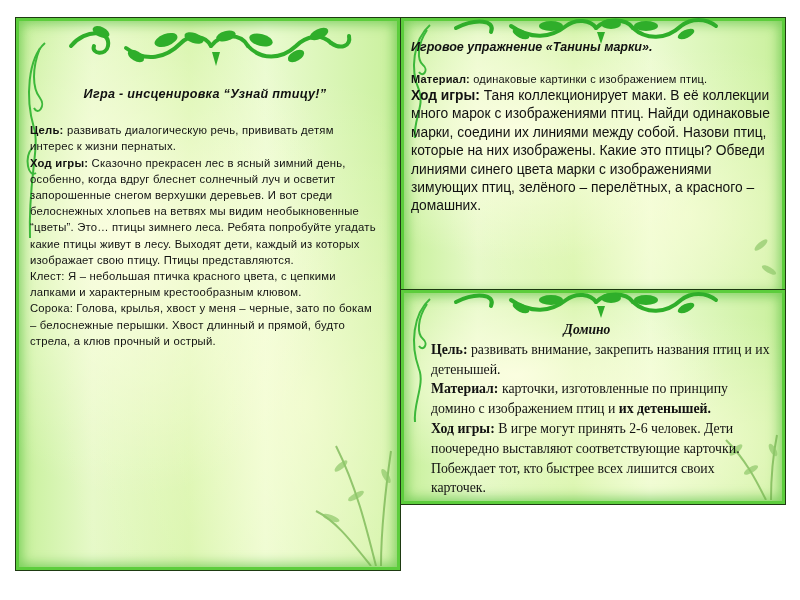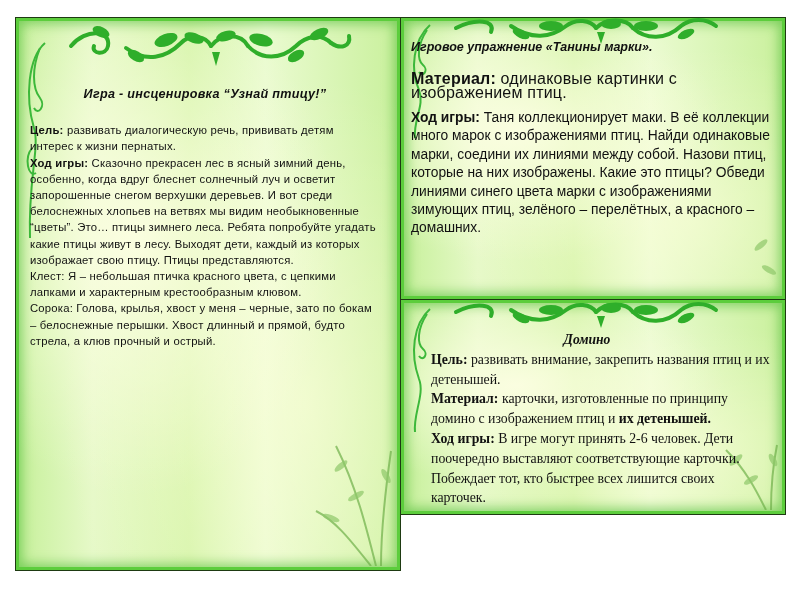--- a/index.html
+++ b/index.html
@@ -11,38 +11,38 @@
     border: 1px solid #1e3a12;
     background:
       radial-gradient(ellipse at 30% 40%, rgba(255,255,230,0.85) 0%, rgba(255,255,230,0) 55%),
       radial-gradient(ellipse at 75% 70%, rgba(255,255,220,0.55) 0%, rgba(255,255,220,0) 60%),
       linear-gradient(90deg, #c6f09a 0%, #e6f9c8 20%, #d4f4a8 45%, #eafbd0 65%, #c9f09c 100%);
     box-shadow: inset 0 0 0 3px #5ccd3c, inset 0 0 12px 6px rgba(60,180,40,0.55);
     overflow: hidden;
   }
   .panel-left  { left: 15px;  top: 17px;  width: 386px; height: 554px; }
   .panel-tr    { left: 400px; top: 17px;  width: 386px; height: 283px; }
-  .panel-br    { left: 400px; top: 299px; width: 386px; height: 216px; }
+  .panel-br    { left: 400px; top: 289px; width: 386px; height: 216px; }
 
   .ornament { position: absolute; left: 0; top: 0; pointer-events: none; }
   .vine-side { position: absolute; left: 4px; pointer-events: none; }
   .grass { position: absolute; right: 4px; bottom: 4px; pointer-events: none; }
 
   
   .left-content { position: absolute; left: 14px; top: 68px; width: 350px; font-size: 11.3px; line-height: 16.2px; letter-spacing: 0.2px; }
   .left-title { font-style: italic; font-weight: bold; font-size: 12.6px; text-align: center; margin-bottom: 20px; letter-spacing: 0.3px; }
   .para-gap { }
   b.lbl { font-weight: bold; }
 
   
   .tr-content { position: absolute; left: 10px; top: 22px; width: 366px; text-align: left; }
   .tr-title { font-style: italic; font-weight: bold; font-size: 12.5px; margin-bottom: 18px; }
   .tr-goal { font-size: 13.8px; line-height: 17px; }
-  .tr-material { font-size: 16px; line-height: 14px; margin-top: 3px; letter-spacing: 0.2px; }
-  .tr-course { font-size: 13.8px; line-height: 18.4px; margin-top: 9px; }
+  .tr-material { font-size: 11px; line-height: 14px; margin-top: 3px; letter-spacing: 0.2px; }
+  .tr-course { font-size: 13.8px; line-height: 18.4px; margin-top: 1px; }
 
   
   .br-content { position: absolute; left: 30px; top: 30px; width: 340px; font-family: "Liberation Serif", serif; font-size: 13.8px; line-height: 19.8px; }
   .br-title { font-style: italic; font-weight: bold; text-align: center; font-size: 13.6px; margin-bottom: 0px; padding-right: 28px; }
 </style>
 </head>
 <body>
 
 <div class="panel panel-left">
   <svg class="ornament" width="386" height="60" viewBox="0 0 386 60">

